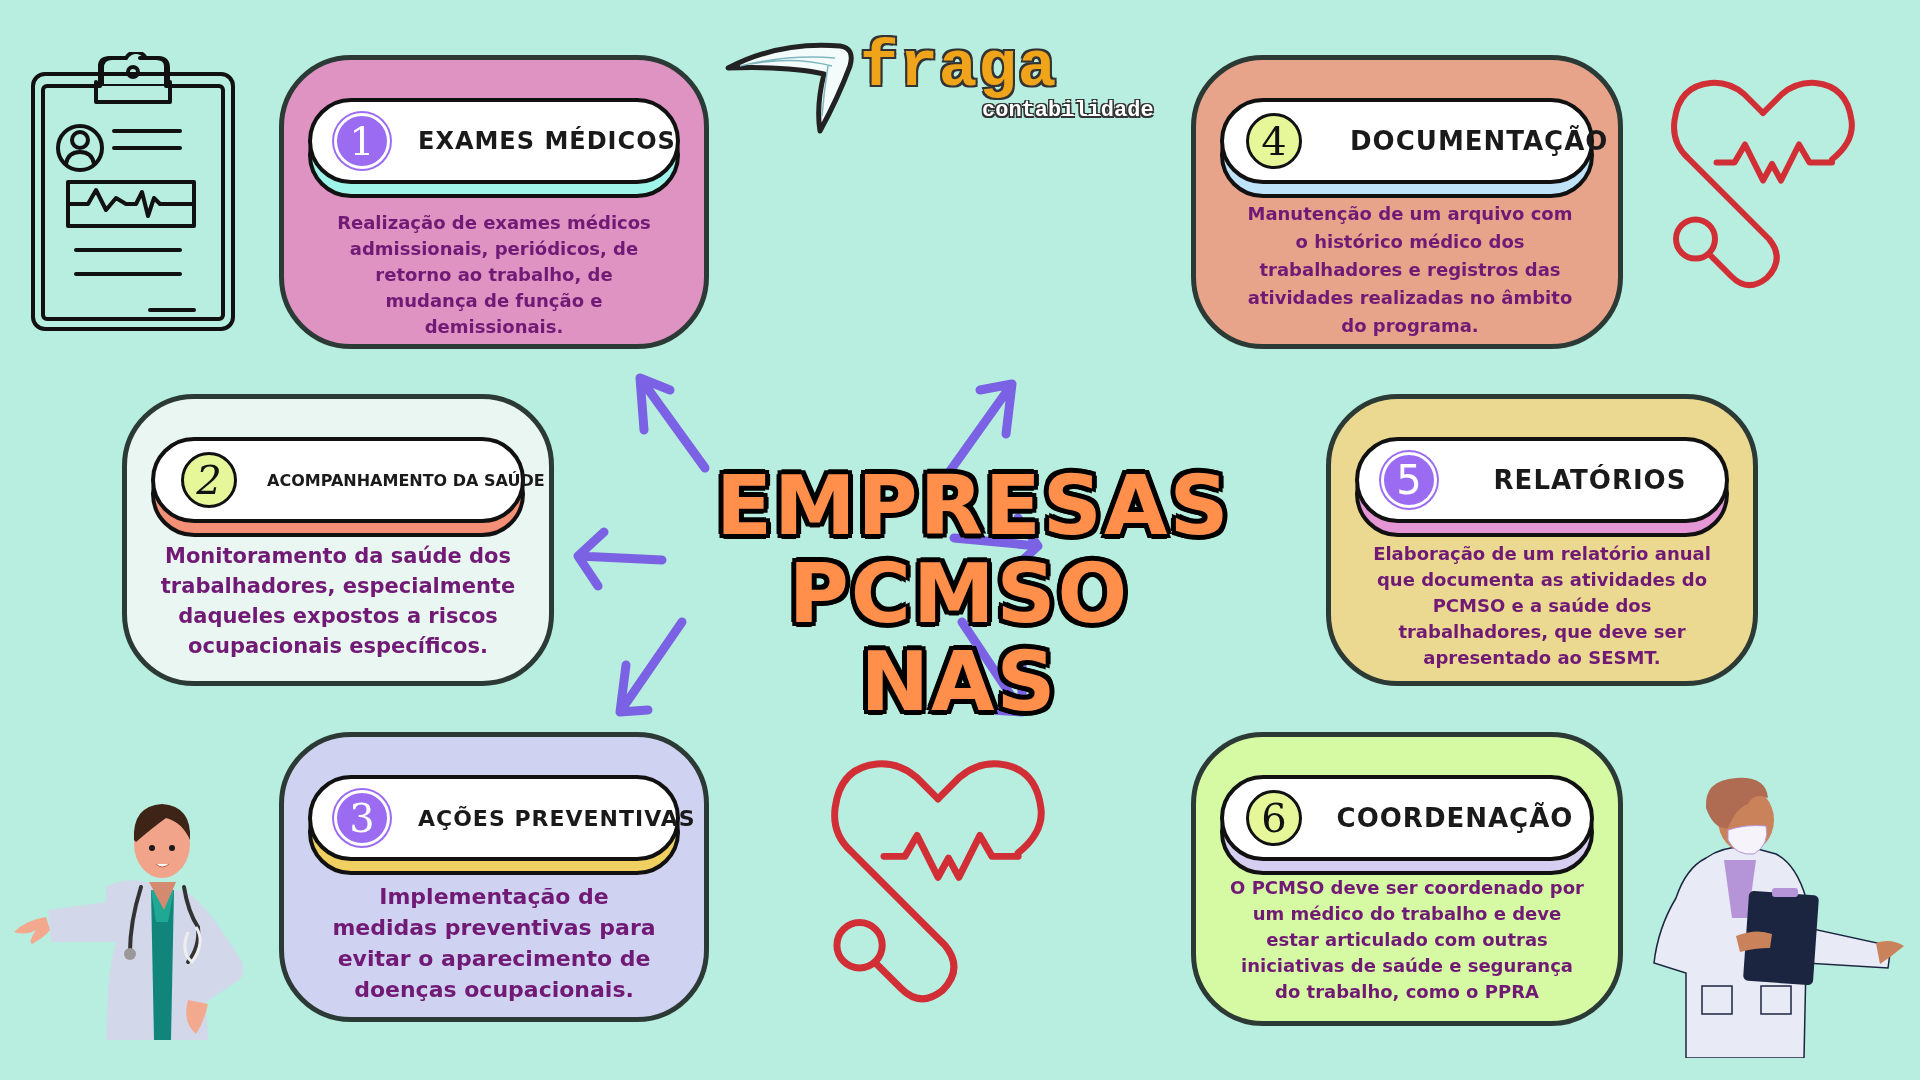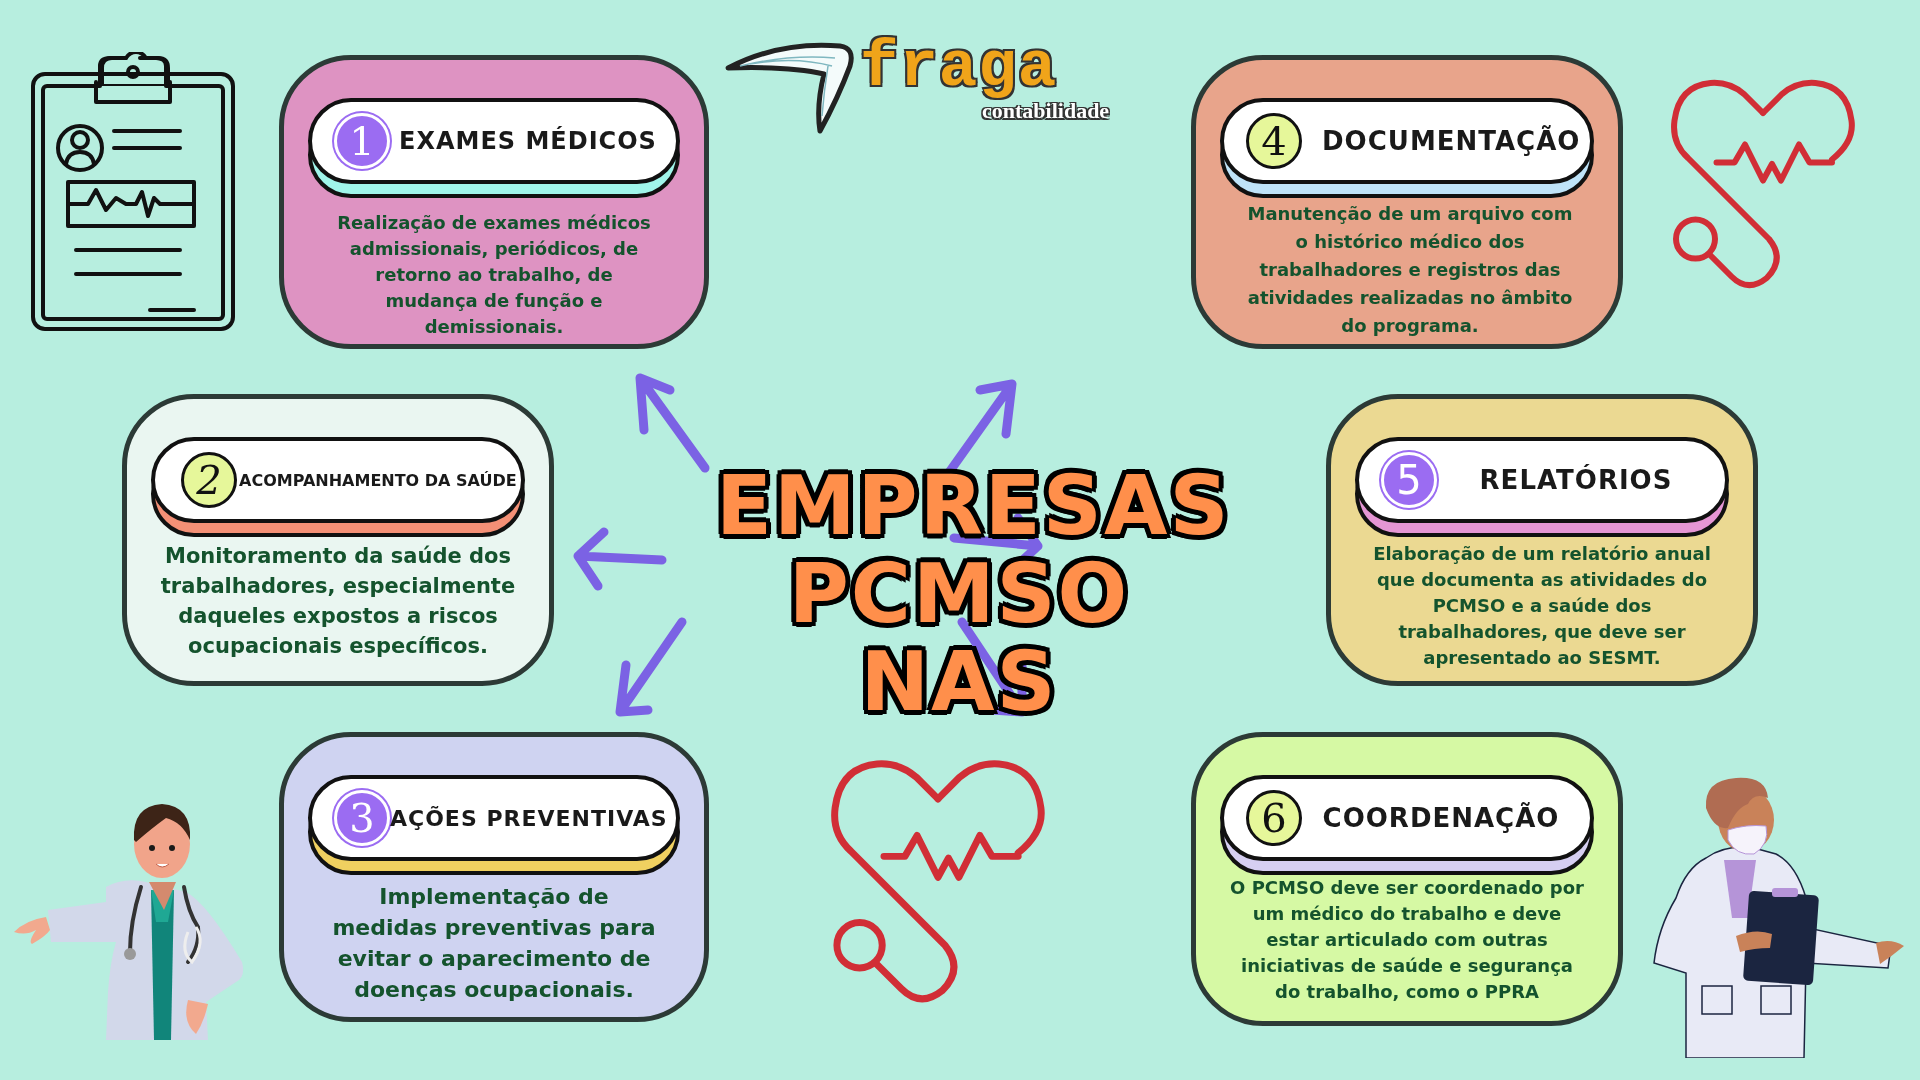--- a/index.html
+++ b/index.html
@@ -26,39 +26,39 @@
   .num {
     width:56px; height:56px; border-radius:50%; margin-left:22px; flex:0 0 56px;
     display:flex; align-items:center; justify-content:center;
     font-family:"DejaVu Serif", serif; font-size:40px; line-height:1;
     box-sizing:border-box;
   }
   .num.purple { background:#9b6cf2; color:#fff; border:3px solid #fff; box-shadow:0 0 0 2px #9b6cf2; }
   .num.lime { background:#e6f79a; color:#111; border:3px solid #111; font-style:italic; }
   .pill-title {
     flex:1; text-align:center; font-family:"DejaVu Sans", sans-serif; font-weight:bold;
-    color:#1a1a1a; letter-spacing:1px; white-space:nowrap; padding-right:10px;
+    color:#1a1a1a; letter-spacing:1px; white-space:nowrap; padding-right:10px;margin-left:28px;
   }
   .desc {
     position:absolute; left:30px; right:30px; text-align:center;
-    font-family:"DejaVu Sans", sans-serif; font-weight:bold; color:#14532d;
+    font-family:"DejaVu Sans", sans-serif; font-weight:bold; color:#701a75;
   }
   .title-block {
     position:absolute; left:716px; top:462px; width:486px; text-align:center;
     font-family:"DejaVu Sans", sans-serif; font-weight:bold; font-size:82px; line-height:88px;
     color:#ff8f4b; letter-spacing:2px;
     -webkit-text-stroke:3px #000; paint-order:stroke fill;
     text-shadow: 4px 4px 0 #000, -4px 4px 0 #000, 4px -4px 0 #000, -4px -4px 0 #000, 0 5px 0 #000, 0 -5px 0 #000, 5px 0 0 #000, -5px 0 0 #000;
   }
   .logo-text {
     position:absolute; font-family:Liberation Mono, monospace; font-weight:bold; color:#f0a41a;
     text-shadow: 2px 2px 0 #333, -2px 2px 0 #333, 2px -2px 0 #333, -2px -2px 0 #333;
   }
   .logo-sub {
-    position:absolute; font-family:Liberation Serif, serif; color:#fff; font-weight:bold;
+    position:absolute; font-family:Liberation Mono, monospace; color:#fff; font-weight:bold;
     text-shadow: 1.5px 1.5px 0 #333, -1.5px 1.5px 0 #333, 1.5px -1.5px 0 #333, -1.5px -1.5px 0 #333;
   }
 </style>
 </head>
 <body>
 
 <svg class="abs" style="left:30px;top:52px" width="206" height="282" viewBox="0 0 206 282">
   <g fill="none" stroke="#111" stroke-width="4" stroke-linecap="round" stroke-linejoin="round">
     <rect x="3" y="22" width="200" height="255" rx="12"></rect>
     <rect x="13" y="34" width="180" height="233" rx="4"></rect>

